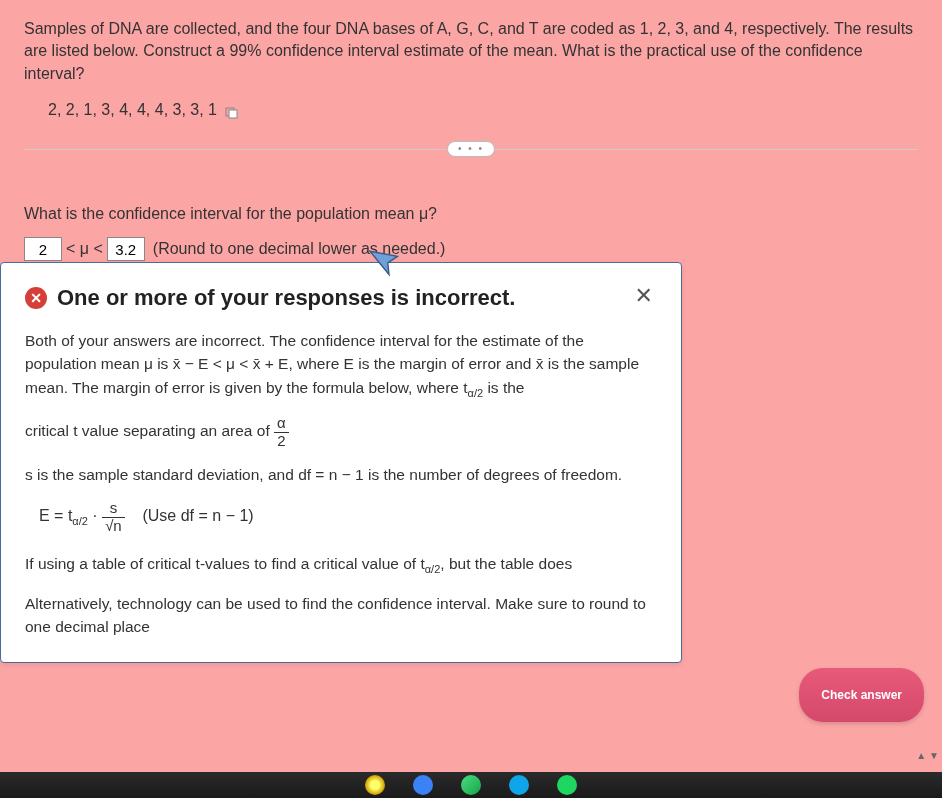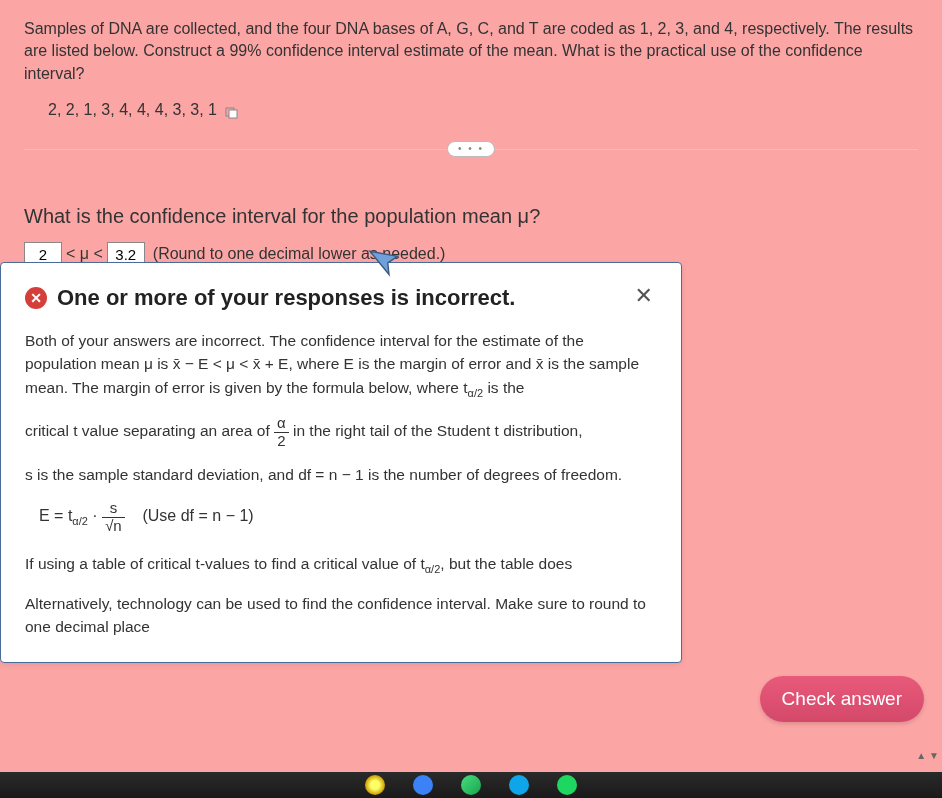--- a/index.html
+++ b/index.html
@@ -57,21 +57,21 @@
       border: 1px solid #bbb;
       border-radius: 10px;
       padding: 0 10px;
       font-size: 10px;
       color: #888;
       letter-spacing: 2px;
       height: 16px;
       line-height: 14px;
     }
     .question {
-      font-size: 20px;
+      font-size: 16px;
       color: #333;
       margin-bottom: 14px;
       margin-top: 46px;
     }
     .answer-row {
       font-size: 16px;
       color: #333;
       display: flex;
       align-items: center;
       gap: 4px;
@@ -159,25 +159,25 @@
     }
     .frac .num { display:block; border-bottom: 1px solid #333; padding: 0 3px; }
     .frac .den { display:block; padding: 0 3px; }
     .sub { font-size: 11px; }
     .check-btn {
       position: absolute;
       right: 18px;
       bottom: 76px;
       background: linear-gradient(180deg, #e85a7a 0%, #d4486a 100%);
       color: #fff;
-      font-size: 19px;
-      font-weight: normal;
+      font-size: 12px;
+      font-weight: bold;
       border: none;
       border-radius: 24px;
-      padding: 12px 22px;
+      padding: 20px 22px;
       cursor: pointer;
       box-shadow: 0 2px 4px rgba(0,0,0,0.15);
     }
     .scroll-arrows {
       position: absolute;
       right: 2px;
       bottom: 36px;
       display: flex;
       gap: 1px;
     }
@@ -264,21 +264,21 @@
       <div class="error-icon">✕</div>
       <div class="feedback-title">One or more of your responses is incorrect.</div>
       <button class="close-btn">✕</button>
     </div>
 
     <div class="feedback-body">
       <p>
         <span>Both of your answers are incorrect. The confidence interval for the estimate of the population mean μ is x̄ − E &lt; μ &lt; x̄ + E, where E is the margin of error and x̄ is the sample mean. The margin of error is given by the formula below, where t</span><sub class="sub">α/2</sub><span> is the</span>
       </p>
       <p>
-        <span>critical t value separating an area of </span><span class="frac"><span class="num">α</span><span class="den">2</span></span><span> in the right tail of the Student t distribution,</span>
+        <span>critical t value separating an area of </span><span class="frac"><span class="num">α</span><span class="den">2</span></span>
       </p>
       <p>s is the sample standard deviation, and df = n − 1 is the number of degrees of freedom.</p>
 
       <div class="formula-block">
         <span>E = t</span><sub class="sub">α/2</sub><span> · </span><span class="frac"><span class="num">s</span><span class="den">√n</span></span>
         &nbsp;&nbsp;&nbsp;<span>(Use df = n − 1)</span>
       </div>
 
       <p>
         <span>If using a table of critical t-values to find a critical value of t</span><sub class="sub">α/2</sub><span>, but the table does</span>

